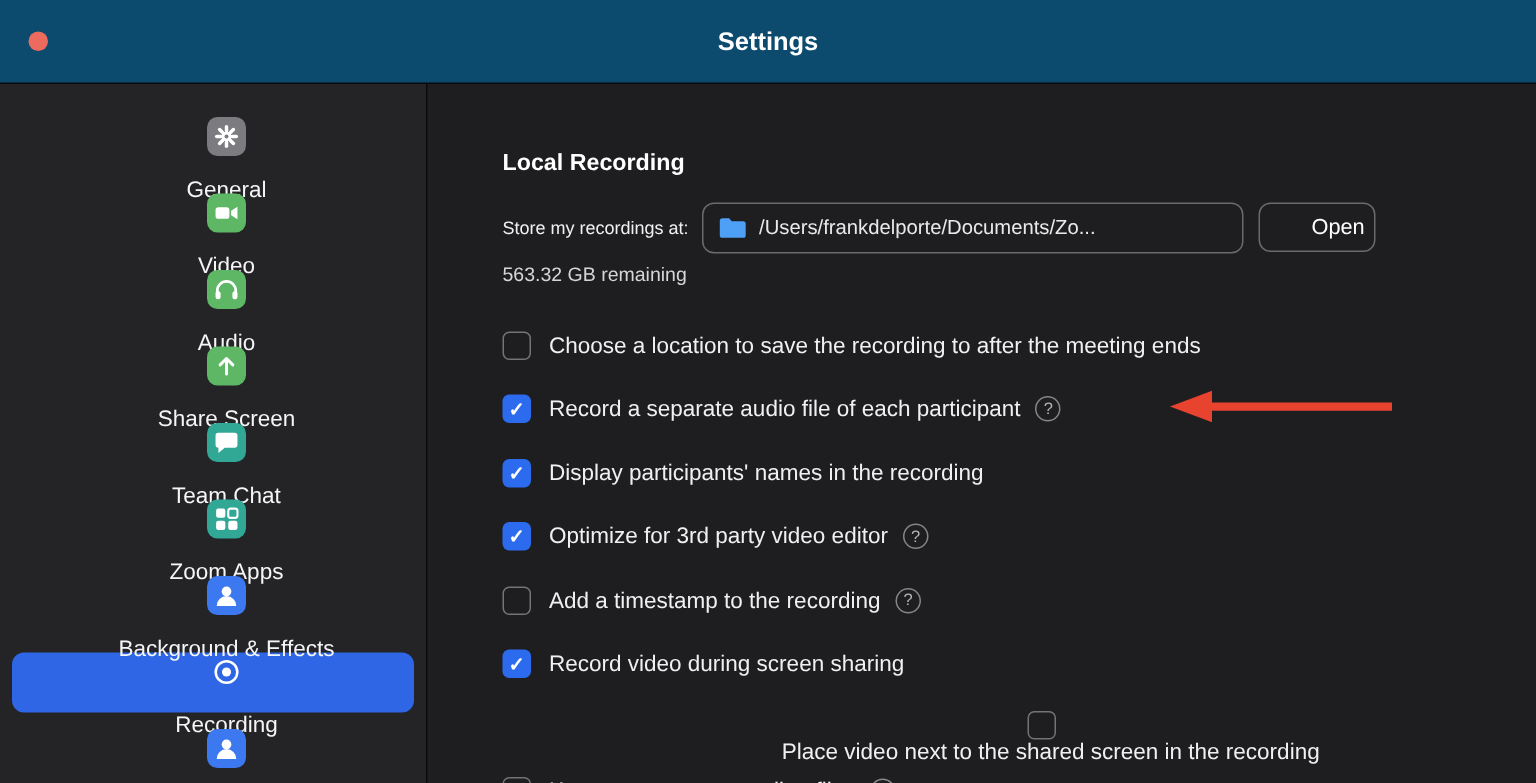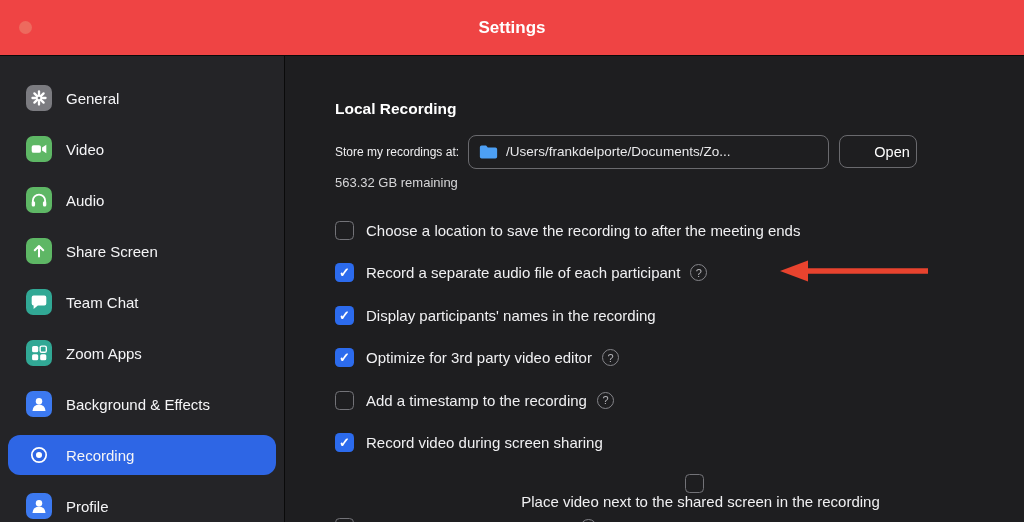--- a/index.html
+++ b/index.html
@@ -1,31 +1,31 @@
 <!DOCTYPE html>
 <html><head>
 <meta charset="utf-8">
 <style>
   html,body{margin:0;padding:0;background:#000;}
   .window{width:1024px;height:522px;background:#1e1e20;position:relative;overflow:hidden;
           font-family:"Liberation Sans",sans-serif;color:#f2f2f4;}
 
   
-  .titlebar{position:absolute;top:0;left:0;right:0;height:55px;background:#ef4444;
+  .titlebar{position:absolute;top:0;left:0;right:0;height:55px;background:#0c4a6e;
             border-bottom:1px solid #0a0a0a;display:flex;align-items:center;justify-content:center;}
   .traffic-red{position:absolute;left:19px;top:21px;width:13px;height:13px;border-radius:50%;
                background:#ed6a5e;}
   .win-title{font-size:17px;font-weight:bold;color:#ffffff;}
 
   
   .sidebar{position:absolute;top:56px;left:0;width:285px;bottom:0;background:#242427;
            border-right:1px solid #0a0a0a;padding-top:22px;box-sizing:border-box;}
   .side-item{display:flex;align-items:center;height:40px;margin:0 8px 11px 8px;padding-left:18px;
-             border-radius:8px;gap:14px;cursor:default;}
-  .side-item.selected{background:#2e66e5;border-radius:12px;}
+             border-radius:8px;gap:14px;cursor:default;flex-direction:column;}
+  .side-item.selected{background:#2e66e5;}
   .tile{width:26px;height:26px;border-radius:7px;display:flex;align-items:center;
         justify-content:center;flex:0 0 26px;}
   .tile svg{display:block;}
   .tile-gray{background:#7b7b80;}
   .tile-green{background:#5eb765;}
   .tile-teal{background:#31a895;}
   .tile-blue{background:#3c79f0;}
   .tile-none{background:transparent;}
   .side-label{font-size:15px;color:#f5f5f7;white-space:nowrap;}
 

